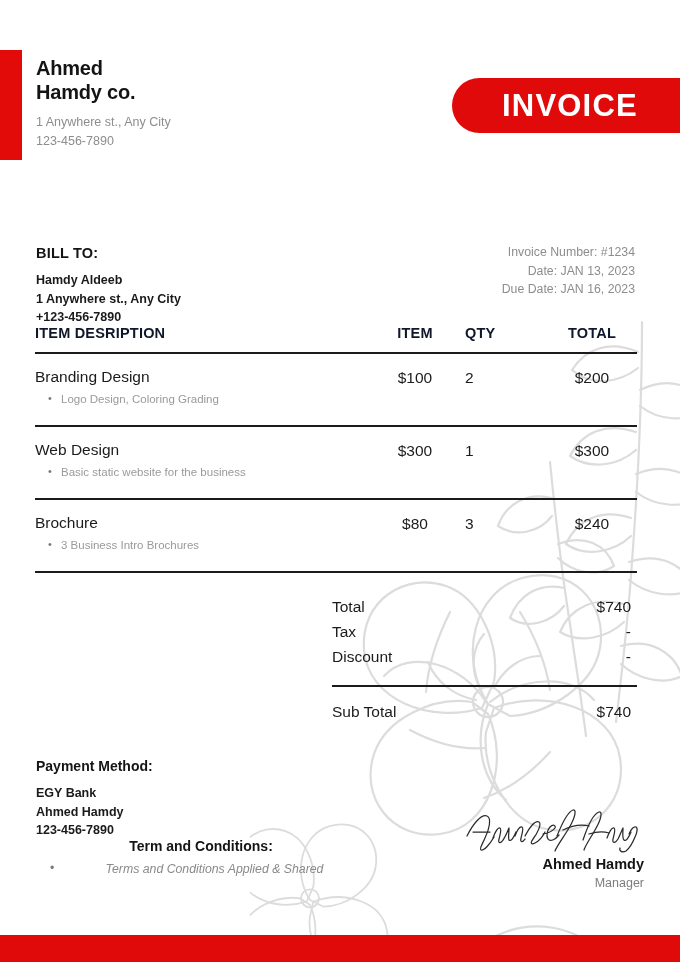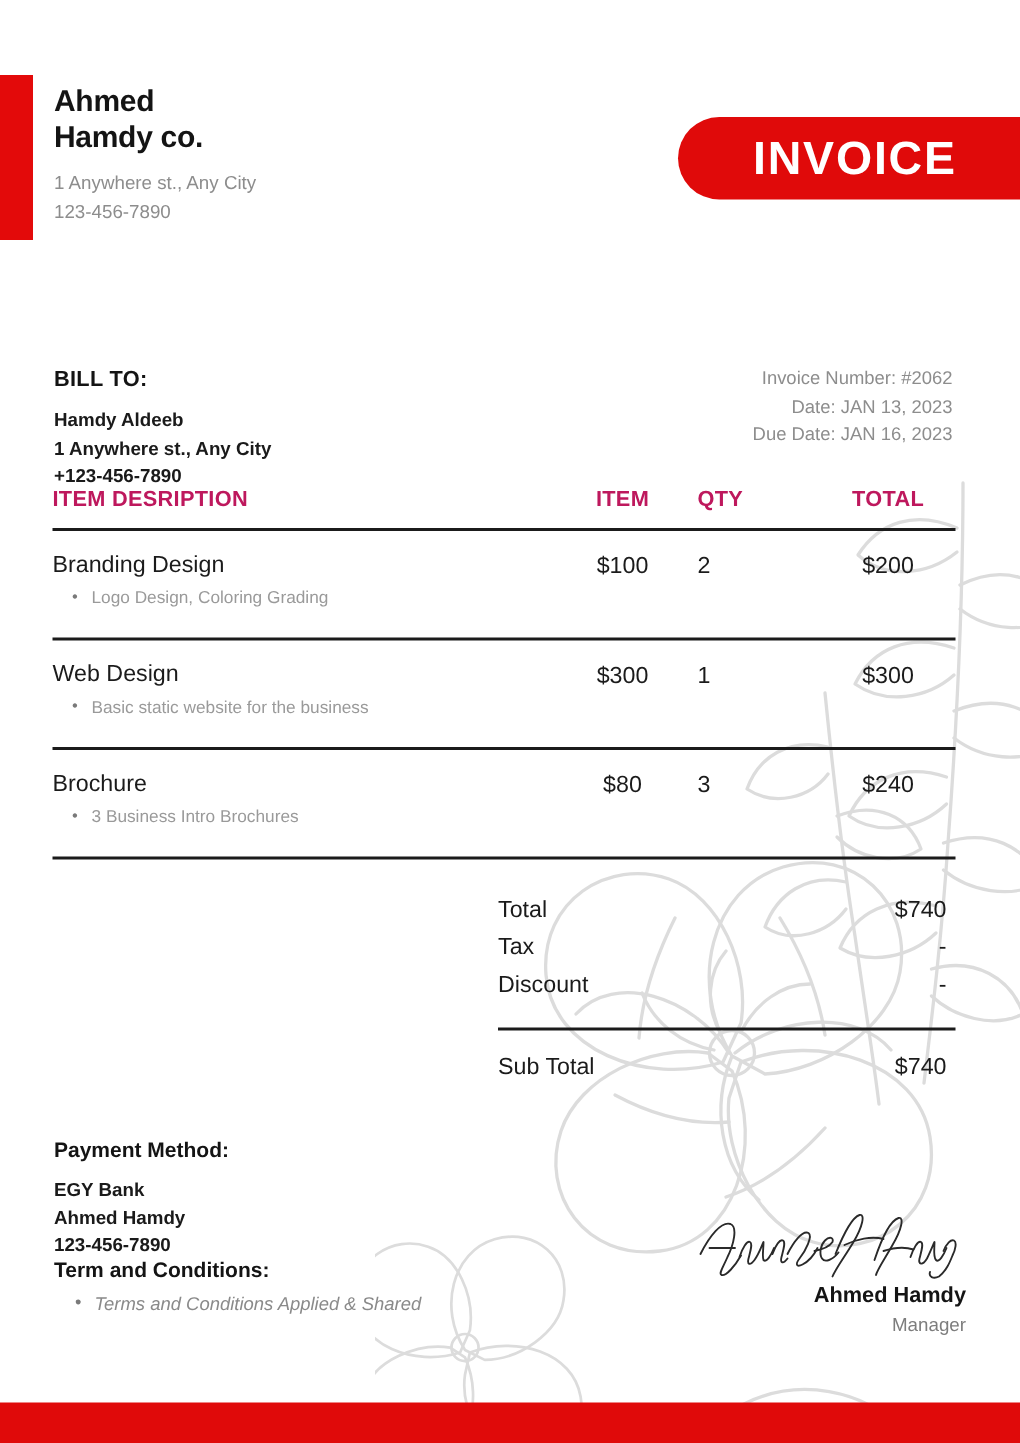--- a/index.html
+++ b/index.html
@@ -141,21 +141,21 @@
     align-items: flex-start;
   }
   .col-desc  { width: 330px; }
   .col-price { width: 100px; text-align: center; }
   .col-qty   { width: 82px;  text-align: left; }
   .col-total { width: 90px;  text-align: center; }
 
   .thead {
     font-size: 14.5px;
     font-weight: bold;
-    color: #be185d;
+    color: #0f172a;
     letter-spacing: 0.2px;
     padding-bottom: 11px;
   }
   .rule {
     height: 2px;
     background: #1b1b1b;
     width: 602px;
   }
   .item-row {
     padding-top: 14px;
@@ -233,20 +233,21 @@
     color: #1a1a1a;
     line-height: 1.48;
   }
 
   
   .terms {
     position: absolute;
     left: 36px;
     top: 838px;
     width: 330px;
+    text-align: center;
   }
   .terms-title {
     font-size: 14px;
     font-weight: bold;
     color: #141414;
   }
   .terms-item {
     margin-top: 8px;
     margin-left: 14px;
     padding-left: 13px;
@@ -375,21 +376,21 @@
     <div class="billto">
       <div class="billto-title">BILL TO:</div>
       <div class="billto-body">
         <div>Hamdy Aldeeb</div>
         <div>1 Anywhere st., Any City</div>
         <div>+123-456-7890</div>
       </div>
     </div>
 
     <div class="meta">
-      <div>Invoice Number: #2062</div>
+      <div>Invoice Number: #1234</div>
       <div>Date: JAN 13, 2023</div>
       <div>Due Date: JAN 16, 2023</div>
     </div>
 
     <div class="table">
       <div class="row thead">
         <div class="col-desc">ITEM DESRIPTION</div>
         <div class="col-price">ITEM</div>
         <div class="col-qty">QTY</div>
         <div class="col-total">TOTAL</div>

